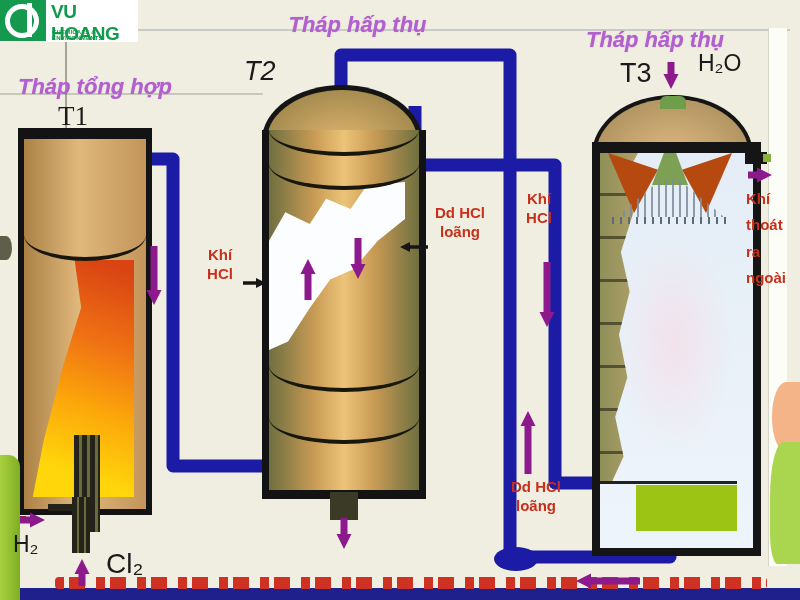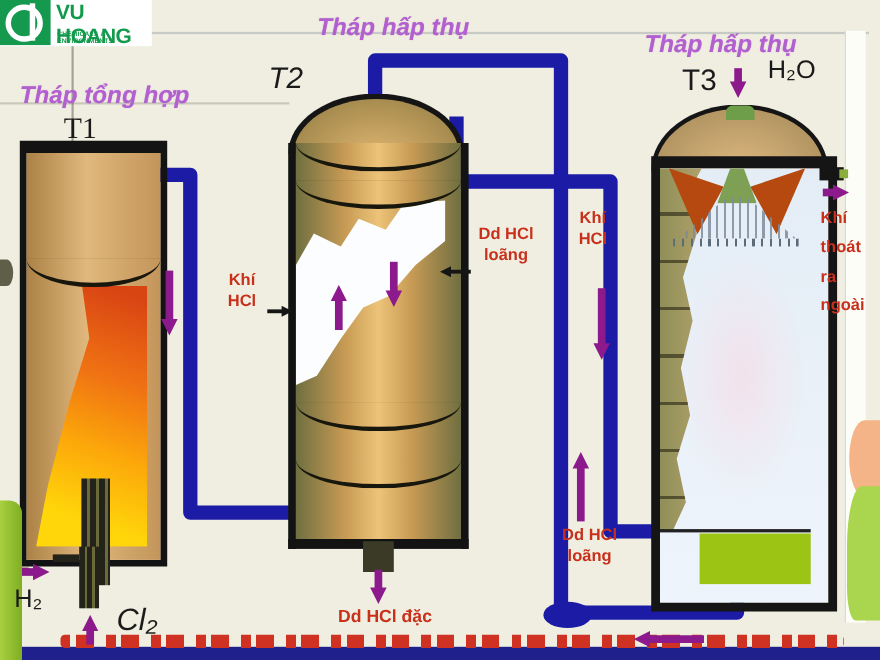--- a/index.html
+++ b/index.html
@@ -187,22 +187,21 @@
   <div class="abs tno" style="left:620px;top:58px;">T3</div>
 
   <div class="abs red" style="left:192px;top:246px;width:56px;">Khí
 HCl</div>
   <div class="abs red" style="left:420px;top:204px;width:80px;">Dd HCl
 loãng</div>
   <div class="abs red" style="left:514px;top:190px;width:50px;">Khí
 HCl</div>
   <div class="abs red" style="left:498px;top:478px;width:76px;">Dd HCl
 loãng</div>
-  <div class="abs red" style="left:285px;top:551px;width:130px;font-size:16px;">Dd HCl đặc</div>
   <div class="abs red" style="left:746px;top:186px;width:60px;text-align:left;line-height:1.75;">Khí
 thoát
 ra
 ngoài</div>
   <div class="abs chem" style="left:13px;top:531px;text-align:center;">H₂</div>
-  <div class="abs chem" style="left:106px;top:548px;font-size:28px;font-style:italic;">Cl₂</div>
+  <div class="abs chem" style="left:106px;top:548px;font-size:28px;">Cl₂</div>
   <div class="abs chem" style="left:698px;top:50px;">H₂O</div>
 
 </div>
 
 </body></html>

